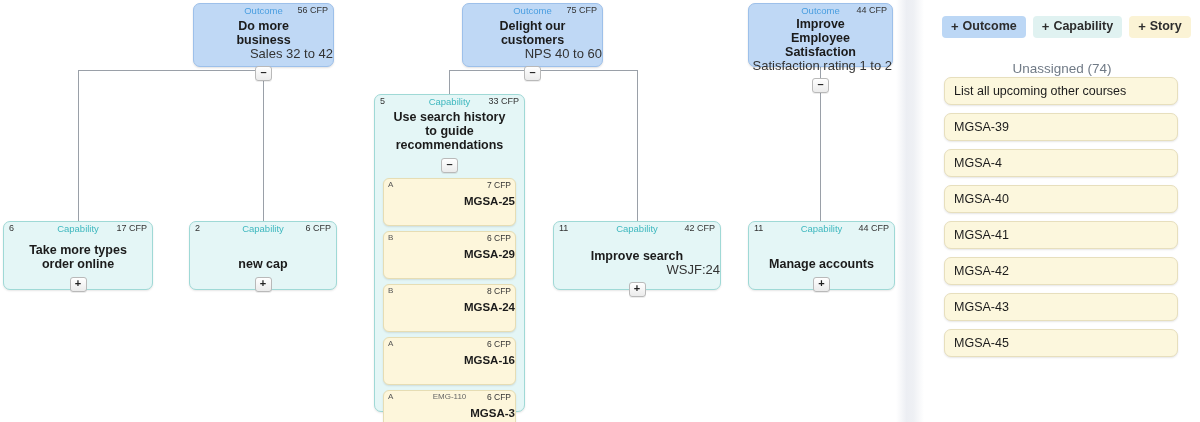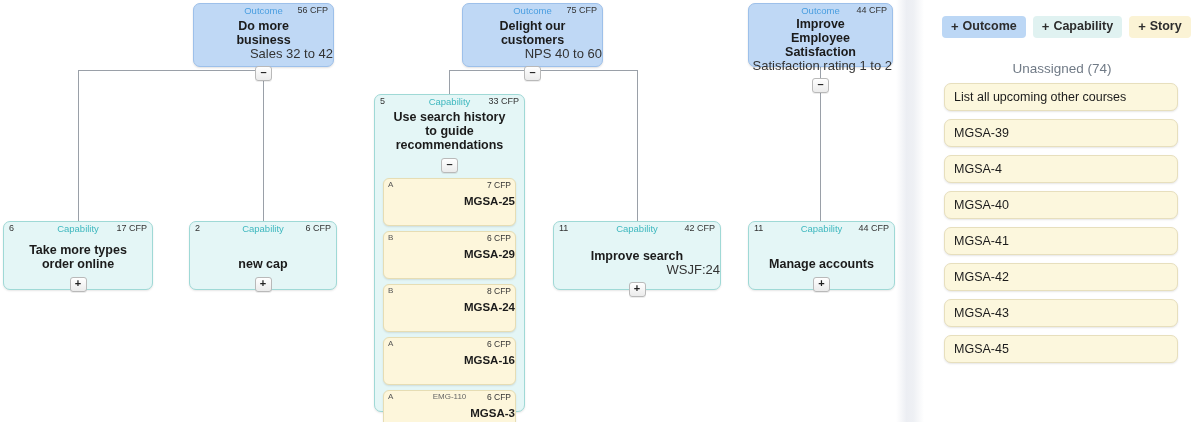--- a/index.html
+++ b/index.html
@@ -57,21 +57,21 @@
   #panel{position:absolute;left:924px;top:0;width:276px;height:422px;background:#ffffff;overflow:hidden;}
   #toolbar{display:flex;gap:7px;padding:16px 0 0 18px;align-items:center;}
   .tbtn{font-size:12.5px;font-weight:bold;border-radius:4px;padding:4px 9px 5px;color:#2d2d2d;
         display:inline-flex;align-items:center;gap:4px;line-height:13px;border:none;cursor:pointer;}
   .tbtn .pl{font-size:13px;font-weight:bold;}
   .tb-outcome{background:#bcd7f5;}
   .tb-capability{background:#e0f2f1;}
   .tb-story{background:#fbf3d5;}
 
   #unassigned{margin-top:23px;text-align:center;font-size:13.5px;color:#707a86;}
-  #ulist{margin-top:7px;padding:0 22px 0 20px;}
+  #ulist{margin-top:1px;padding:0 22px 0 20px;}
   .uitem{box-sizing:border-box;height:28px;margin-bottom:8px;border-radius:7px;
          background:#fcf7dd;border:1px solid #e7dfbd;box-shadow:0 1px 2px rgba(0,0,0,.10);
          display:flex;align-items:center;padding-left:9px;font-size:12.5px;color:#1b1b1b;}
 </style>
 </head>
 <body>
 
 <div id="app">
 
   <div id="canvas">

